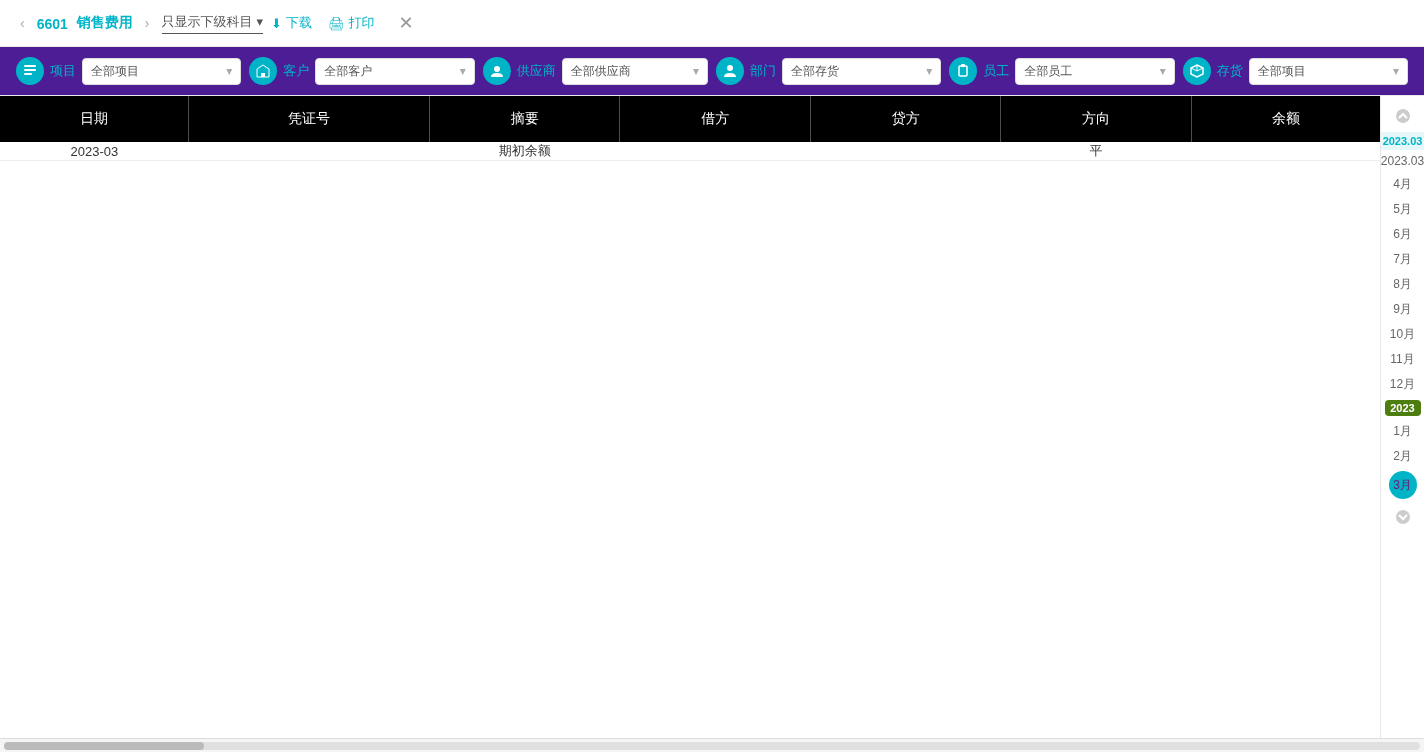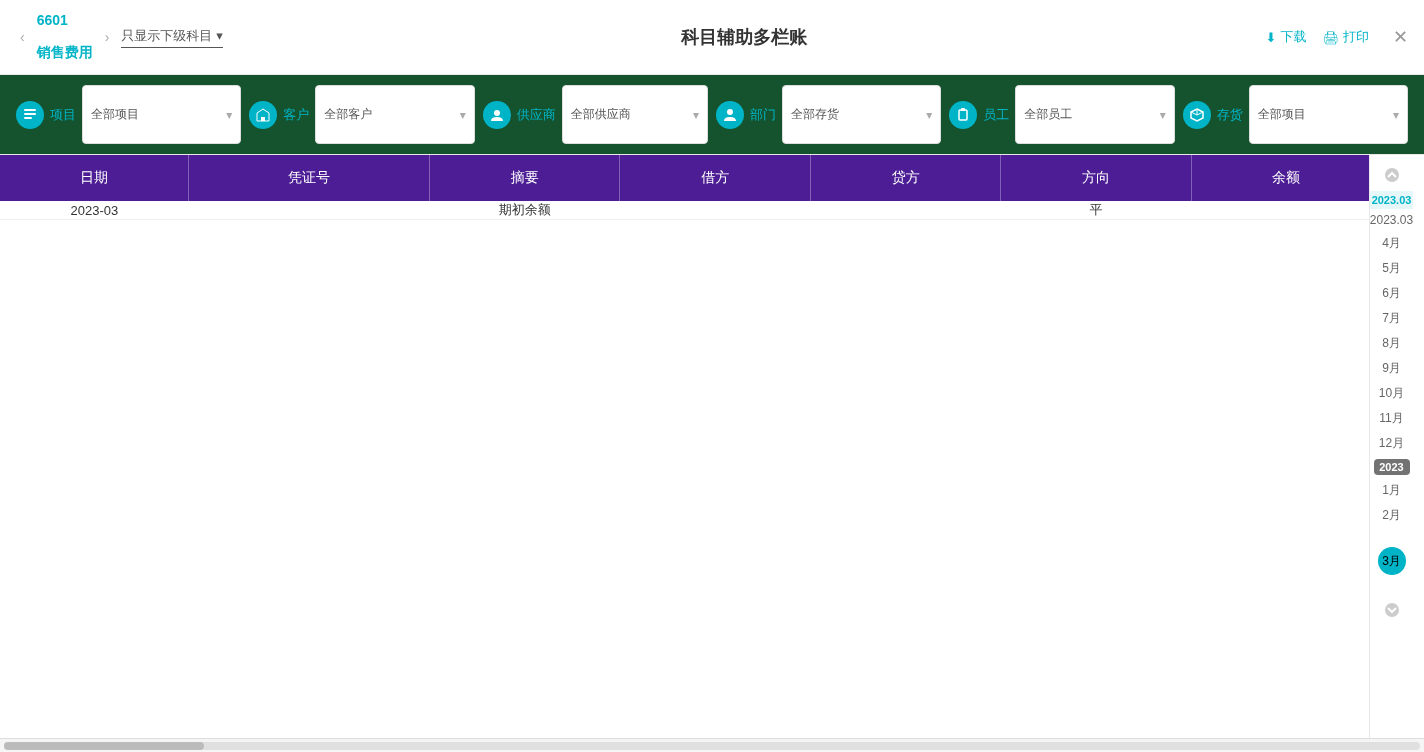--- a/index.html
+++ b/index.html
@@ -29,23 +29,22 @@
       gap: 8px;
     }
     .nav-arrow {
       color: #aaa;
       cursor: pointer;
       font-size: 14px;
       padding: 2px 4px;
     }
     .account-code {
       display: flex;
-      align-items: flex-start;
-      gap: 16px;
-      flex-direction: column;
+      align-items: flex-end;
+      gap: 9px;
     }
     .account-code-text {
       color: #00b4c8;
       font-size: 14px;
       font-weight: bold;
     }
     .show-sub {
       display: flex;
       align-items: center;
       gap: 4px;
@@ -79,21 +78,21 @@
       font-size: 18px;
       cursor: pointer;
       margin-left: 8px;
     }
     
     .filter-bar {
       display: grid;
       grid-template-columns: repeat(6, 1fr);
       gap: 8px;
       padding: 10px 16px;
-      background: #14532d;
+      background: #4c1d95;
       border-bottom: 1px solid #e8e8e8;
     }
     .filter-item {
       display: flex;
       align-items: center;
       gap: 6px;
     }
     .filter-icon {
       width: 28px;
       height: 28px;
@@ -108,21 +107,21 @@
     }
     .filter-label {
       color: #00b4c8;
       font-size: 13px;
       white-space: nowrap;
     }
     .filter-select {
       flex: 1;
       border: 1px solid #ddd;
       border-radius: 4px;
-      padding: 20px 8px;
+      padding: 4px 8px;
       font-size: 12px;
       color: #555;
       background: #fff;
       display: flex;
       align-items: center;
       justify-content: space-between;
       cursor: pointer;
       min-width: 120px;
     }
     .filter-select .arrow {
@@ -133,21 +132,21 @@
     .table-container {
       flex: 1;
       overflow: auto;
       position: relative;
     }
     table {
       width: 100%;
       border-collapse: collapse;
     }
     thead tr {
-      background: #4c1d95;
+      background: #000000;
     }
     thead th {
       color: #fff;
       padding: 14px 12px;
       text-align: center;
       font-weight: normal;
       font-size: 14px;
       border-right: 1px solid rgba(255,255,255,0.3);
     }
     thead th:last-child {
@@ -157,21 +156,21 @@
       border-bottom: 1px solid #eee;
     }
     tbody td {
       text-align: center;
       color: #333;
       font-size: 13px;
     }
     
     .right-sidebar {
       position: absolute;
-      right: 11px;
+      right: 0;
       top: 0;
       bottom: 0;
       width: 44px;
       background: #fff;
       border-left: 1px solid #e8e8e8;
       display: flex;
       flex-direction: column;
       align-items: center;
       padding: 4px 0;
       overflow: hidden;
@@ -229,21 +228,20 @@
       <span class="account-code-text">6601</span>
       <span class="account-code-text">销售费用</span>
     </div>
     <span class="nav-arrow">›</span>
 
     <div class="show-sub">
       <span>只显示下级科目</span>
       <span>▾</span>
     </div>
 
-    <div class="page-title">科目辅助多栏账</div>
 
     <div class="action-btns">
       <div class="action-btn">
         <span>⬇</span>
         <span>下载</span>
       </div>
       <div class="action-btn">
         <span>🖨</span>
         <span>打印</span>
       </div>
@@ -380,24 +378,24 @@
           <div style="color: rgb(102, 102, 102); font-size: 12px; text-align: center; padding: 4px 2px; cursor: pointer; width: 100%;">2023.03</div>
           <div style="color: rgb(102, 102, 102); font-size: 12px; text-align: center; padding: 4px 2px; cursor: pointer; width: 100%;">4月</div>
           <div style="color: rgb(102, 102, 102); font-size: 12px; text-align: center; padding: 4px 2px; cursor: pointer; width: 100%;">5月</div>
           <div style="color: rgb(102, 102, 102); font-size: 12px; text-align: center; padding: 4px 2px; cursor: pointer; width: 100%;">6月</div>
           <div style="color: rgb(102, 102, 102); font-size: 12px; text-align: center; padding: 4px 2px; cursor: pointer; width: 100%;">7月</div>
           <div style="color: rgb(102, 102, 102); font-size: 12px; text-align: center; padding: 4px 2px; cursor: pointer; width: 100%;">8月</div>
           <div style="color: rgb(102, 102, 102); font-size: 12px; text-align: center; padding: 4px 2px; cursor: pointer; width: 100%;">9月</div>
           <div style="color: rgb(102, 102, 102); font-size: 12px; text-align: center; padding: 4px 2px; cursor: pointer; width: 100%;">10月</div>
           <div style="color: rgb(102, 102, 102); font-size: 12px; text-align: center; padding: 4px 2px; cursor: pointer; width: 100%;">11月</div>
           <div style="color: rgb(102, 102, 102); font-size: 12px; text-align: center; padding: 4px 2px; cursor: pointer; width: 100%;">12月</div>
-          <div style="background: #737373; color: rgb(255, 255, 255); border-radius: 4px; padding: 2px 5px; font-size: 11px; font-weight: bold; margin: 3px auto; text-align: center; cursor: pointer; width: 36px;">2023</div>
+          <div style="background: #4d7c0f; color: rgb(255, 255, 255); border-radius: 4px; padding: 2px 5px; font-size: 11px; font-weight: bold; margin: 3px auto; text-align: center; cursor: pointer; width: 36px;">2023</div>
           <div style="color: rgb(102, 102, 102); font-size: 12px; text-align: center; padding: 4px 2px; cursor: pointer; width: 100%;">1月</div>
           <div style="color: rgb(102, 102, 102); font-size: 12px; text-align: center; padding: 4px 2px; cursor: pointer; width: 100%;">2月</div>
-          <div style="background: rgb(0, 180, 200); color: #000000; border-radius: 50%; width: 28px; height: 28px; display: flex; align-items: center; justify-content: center; margin: 19px auto; font-size: 12px; cursor: pointer;">3月</div>
+          <div style="background: rgb(0, 180, 200); color: #701a75; border-radius: 50%; width: 28px; height: 28px; display: flex; align-items: center; justify-content: center; margin: 2px auto; font-size: 12px; cursor: pointer;">3月</div>
         </div>
       <div class="sidebar-down-arrow">
         <svg width="16" height="16" viewBox="0 0 16 16">
           <circle cx="8" cy="8" r="7" fill="#ccc"></circle>
           <path d="M4 6 L8 10 L12 6" stroke="white" stroke-width="2" fill="none"></path>
         </svg>
       </div>
     </div>
   </div>
 

